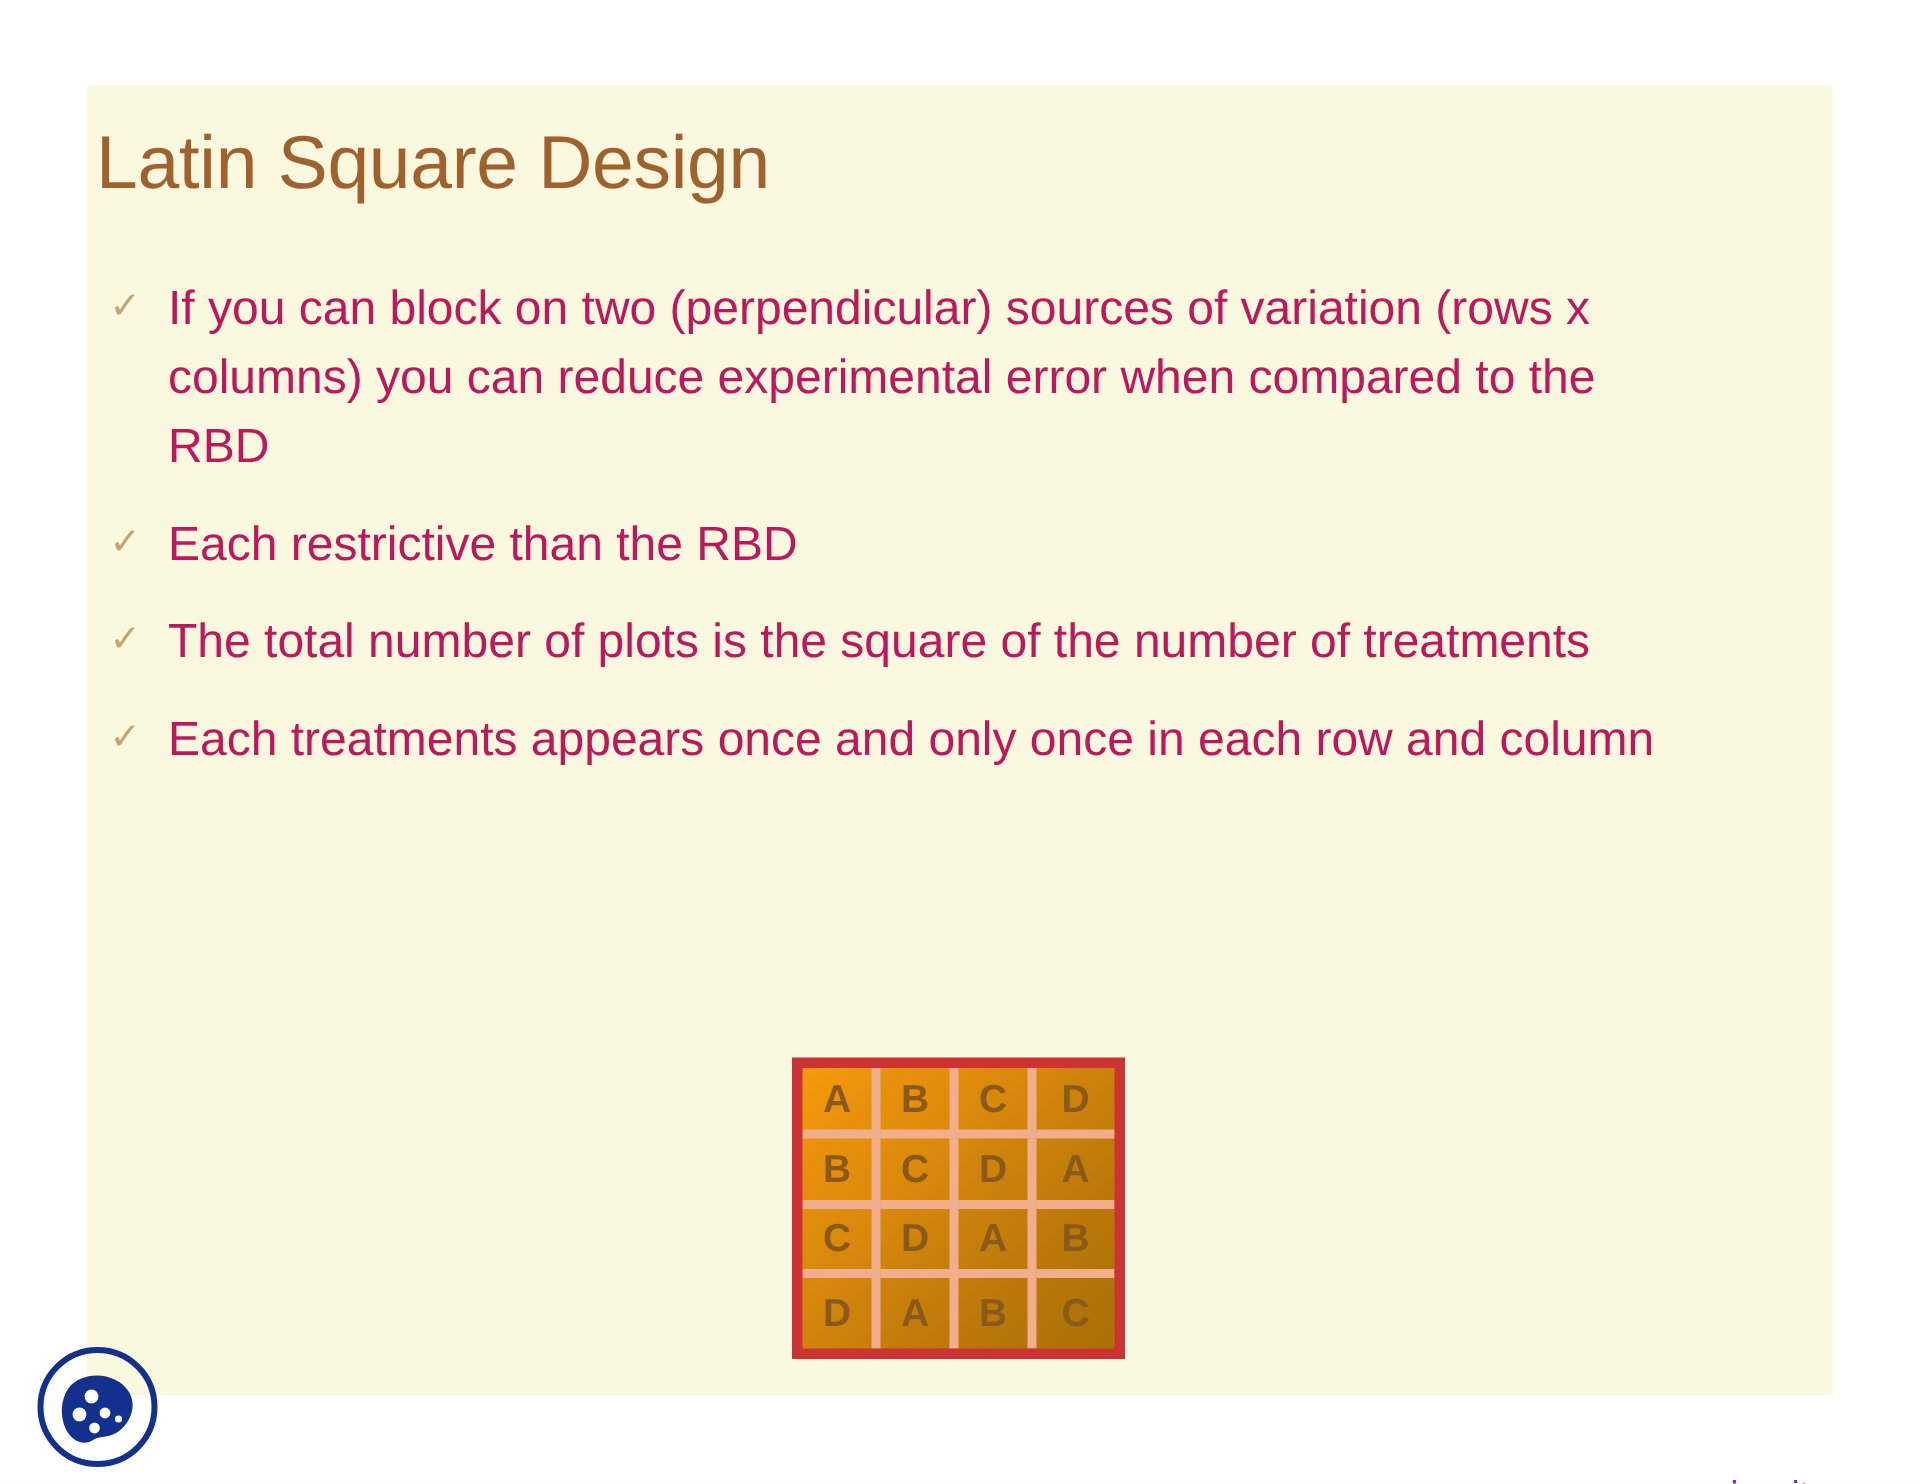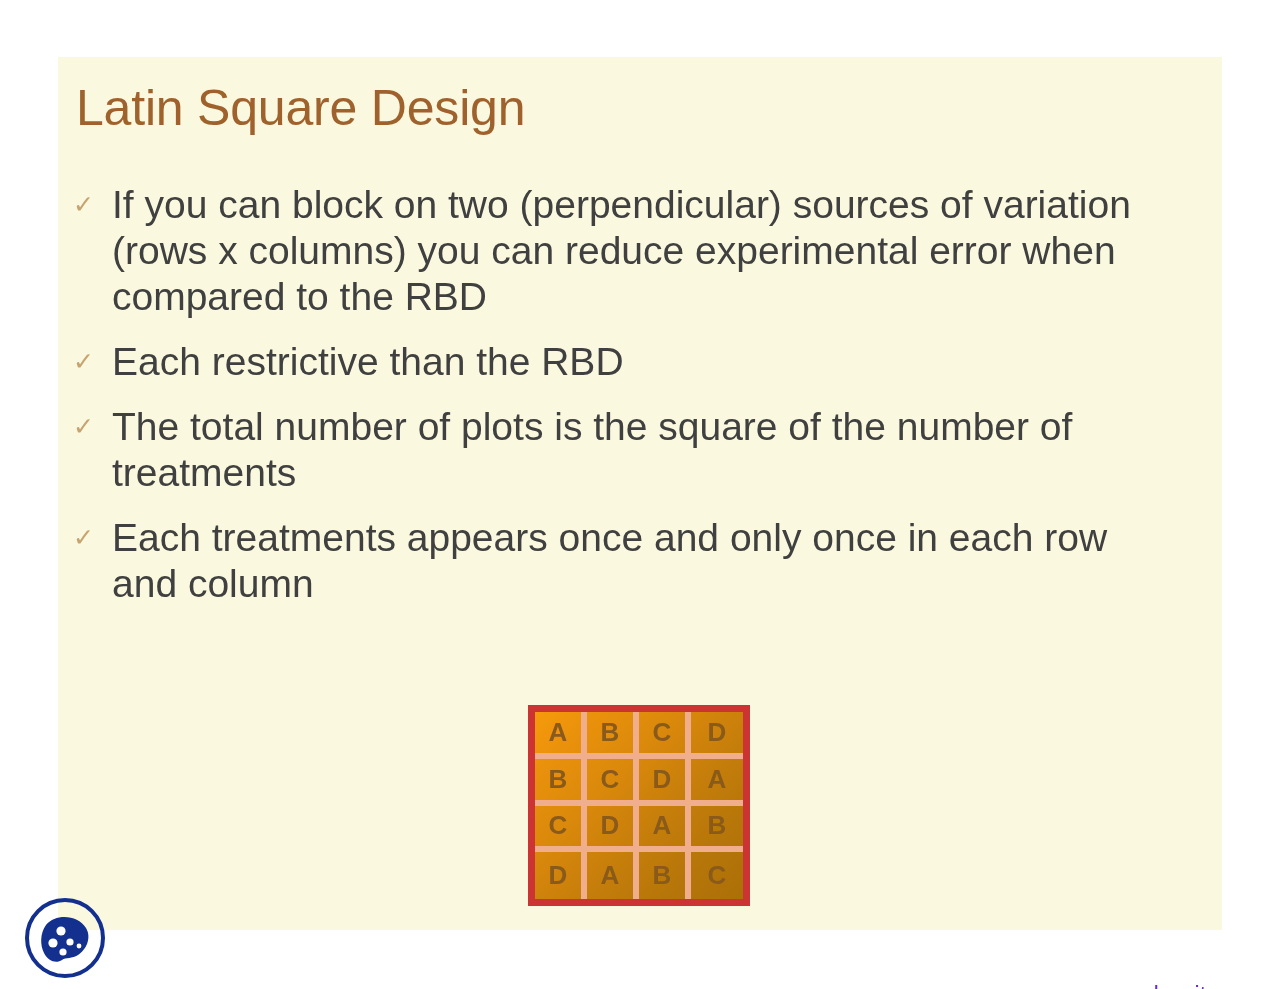--- a/index.html
+++ b/index.html
@@ -21,21 +21,21 @@
     left: 58px;
     top: 57px;
     width: 1164px;
     height: 873px;
     background: #FAF8DE;
   }
 
   
   #slide-title {
     position: absolute;
-    left: 76px;
+    left: 64px;
     top: 81px;
     font-size: 50px;
     line-height: 1.1;
     color: #A0622D;
     letter-spacing: -0.2px;
     white-space: nowrap;
   }
 
   
   #bullet-list {
@@ -54,23 +54,23 @@
     width: 42px;
     font-size: 25px;
     line-height: 45px;
     color: #C8A372;
     text-align: left;
     padding-left: 3px;
     box-sizing: border-box;
   }
   .bullet-text {
     flex: 1 1 auto;
-    font-size: 39px;
+    font-size: 32px;
     line-height: 46px;
-    color: #404040;
+    color: #be185d;
   }
 
   
   #latin-square {
     position: absolute;
     left: 528px;
     top: 705px;
     width: 222px;
     height: 201px;
     background: #CC3333;

